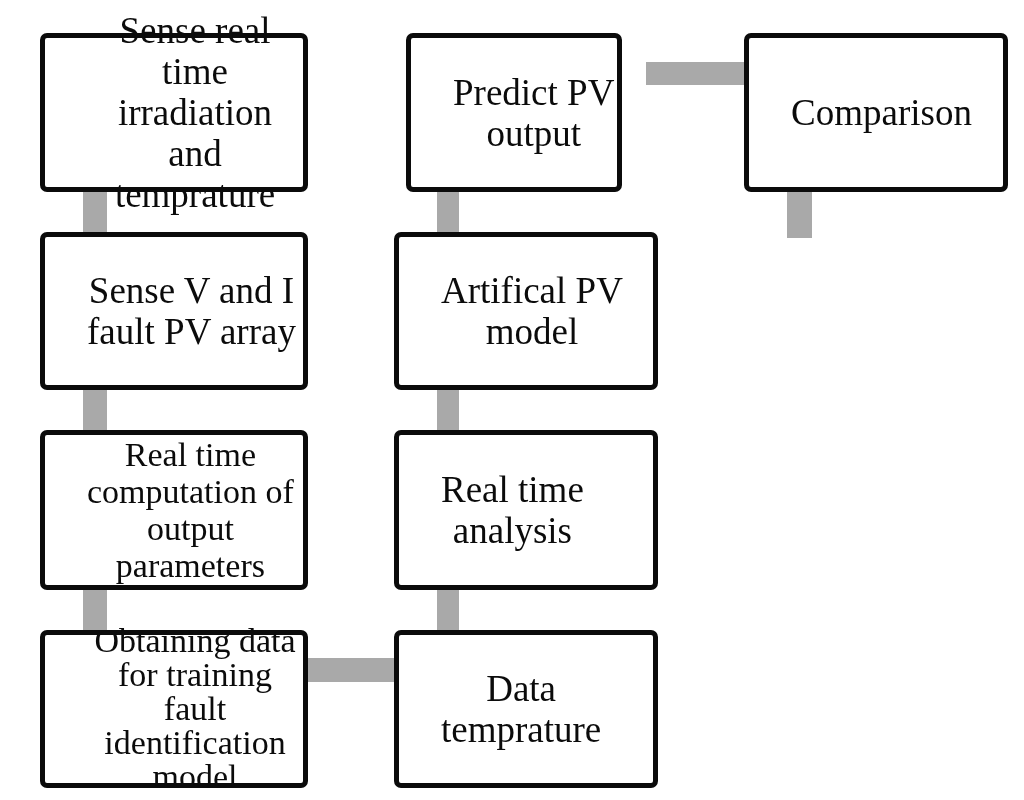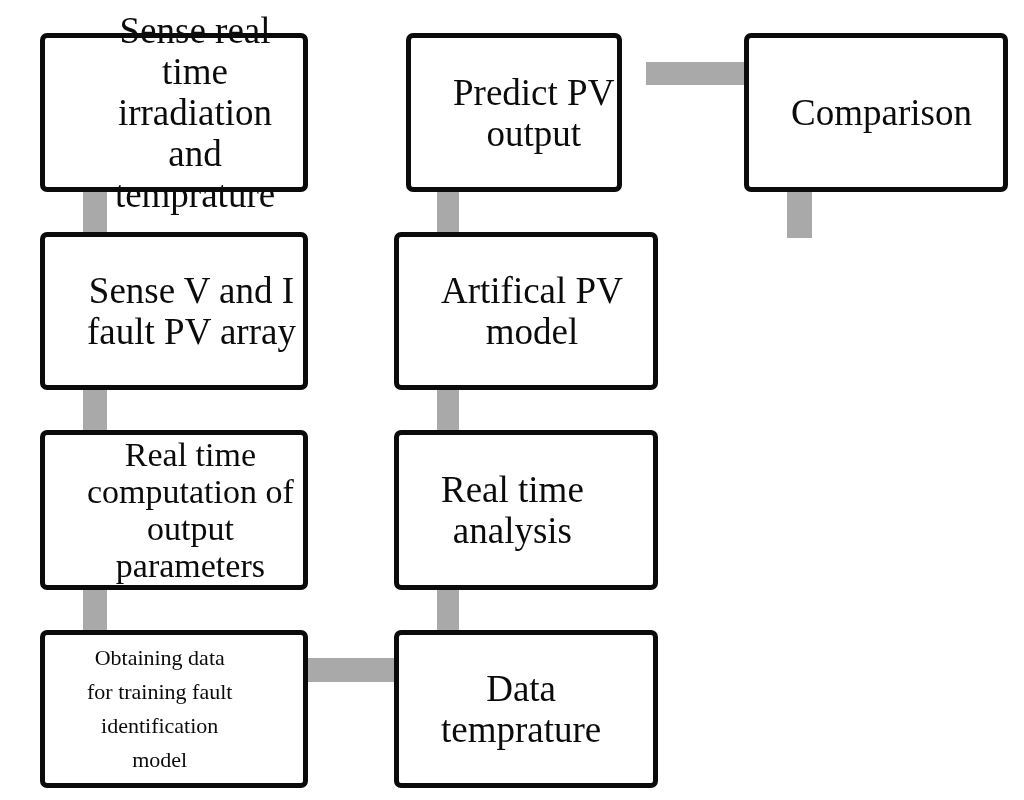--- a/index.html
+++ b/index.html
@@ -29,21 +29,21 @@
     padding-left: 42px;
   }
   .node .label {
     white-space: pre-line;
     text-align: center;
     color: var(--text-color, #0b0b0b);
     font-size: 37px;
     line-height: 41px;
   }
   .node.fs-md .label { font-size: 34px; line-height: 37px; }
-  .node.fs-sm .label { font-size: 22px; line-height: 34px; }
+  .node.fs-sm .label { font-size: 34px; line-height: 34px; }
   .node.emph .label  { font-weight: bold; font-style: italic; }
 
   
   .conn {
     position: absolute;
     background: var(--connector, #a9a9a9);
     z-index: 1;
   }
 
   

